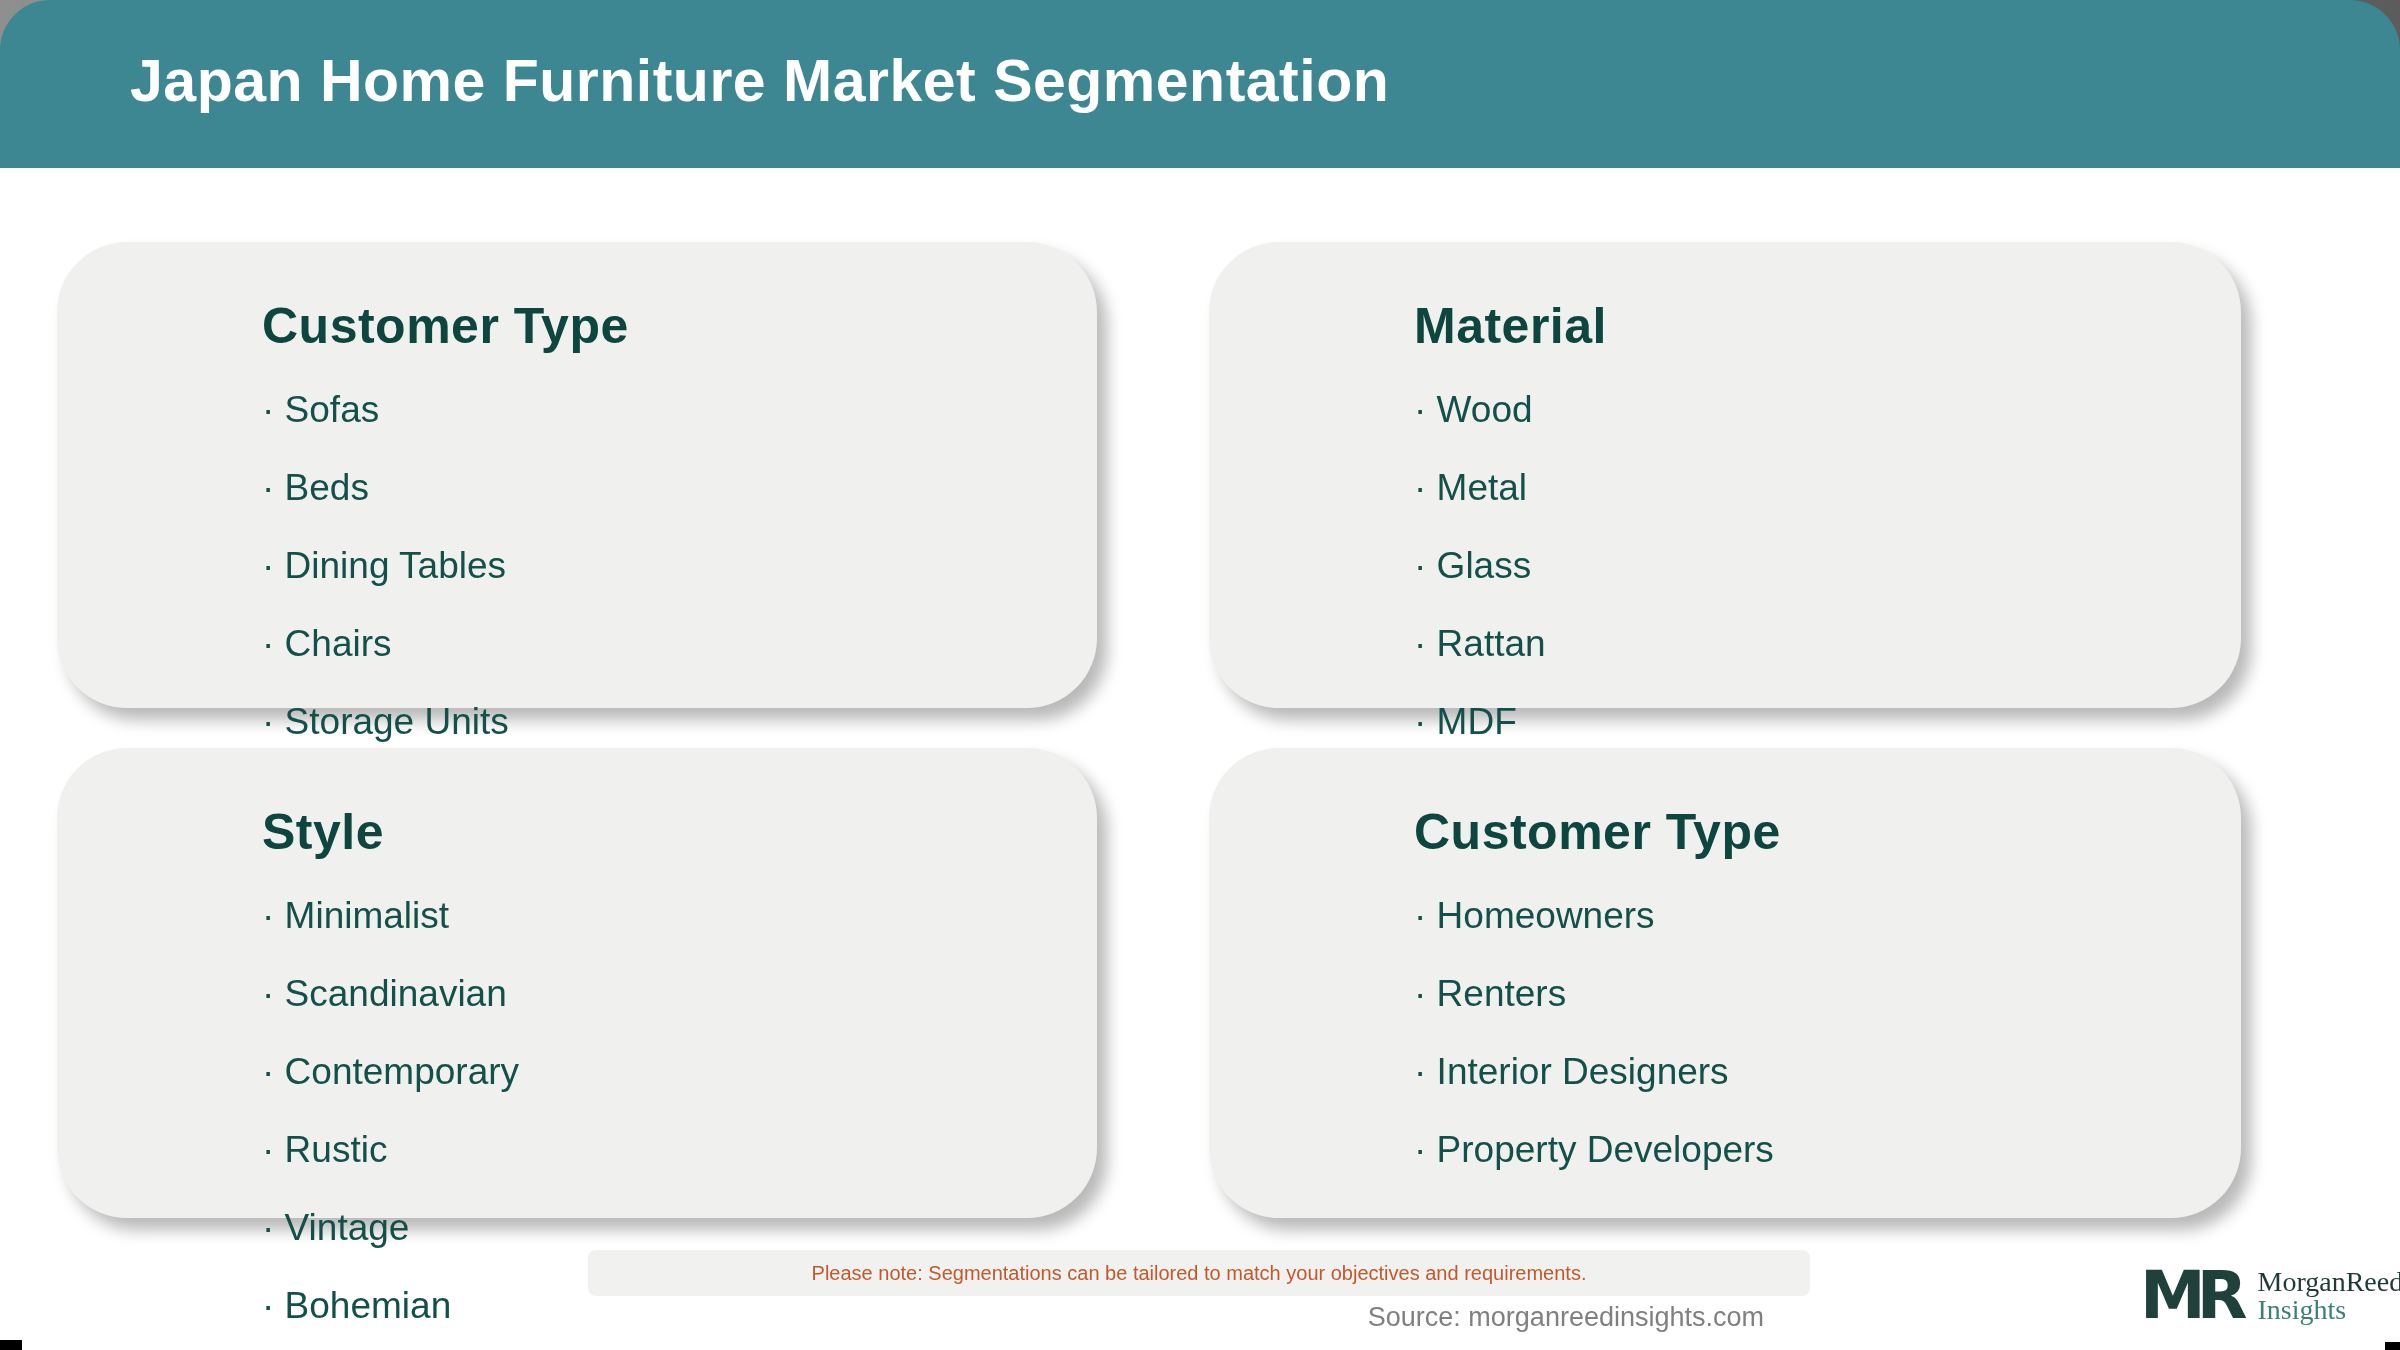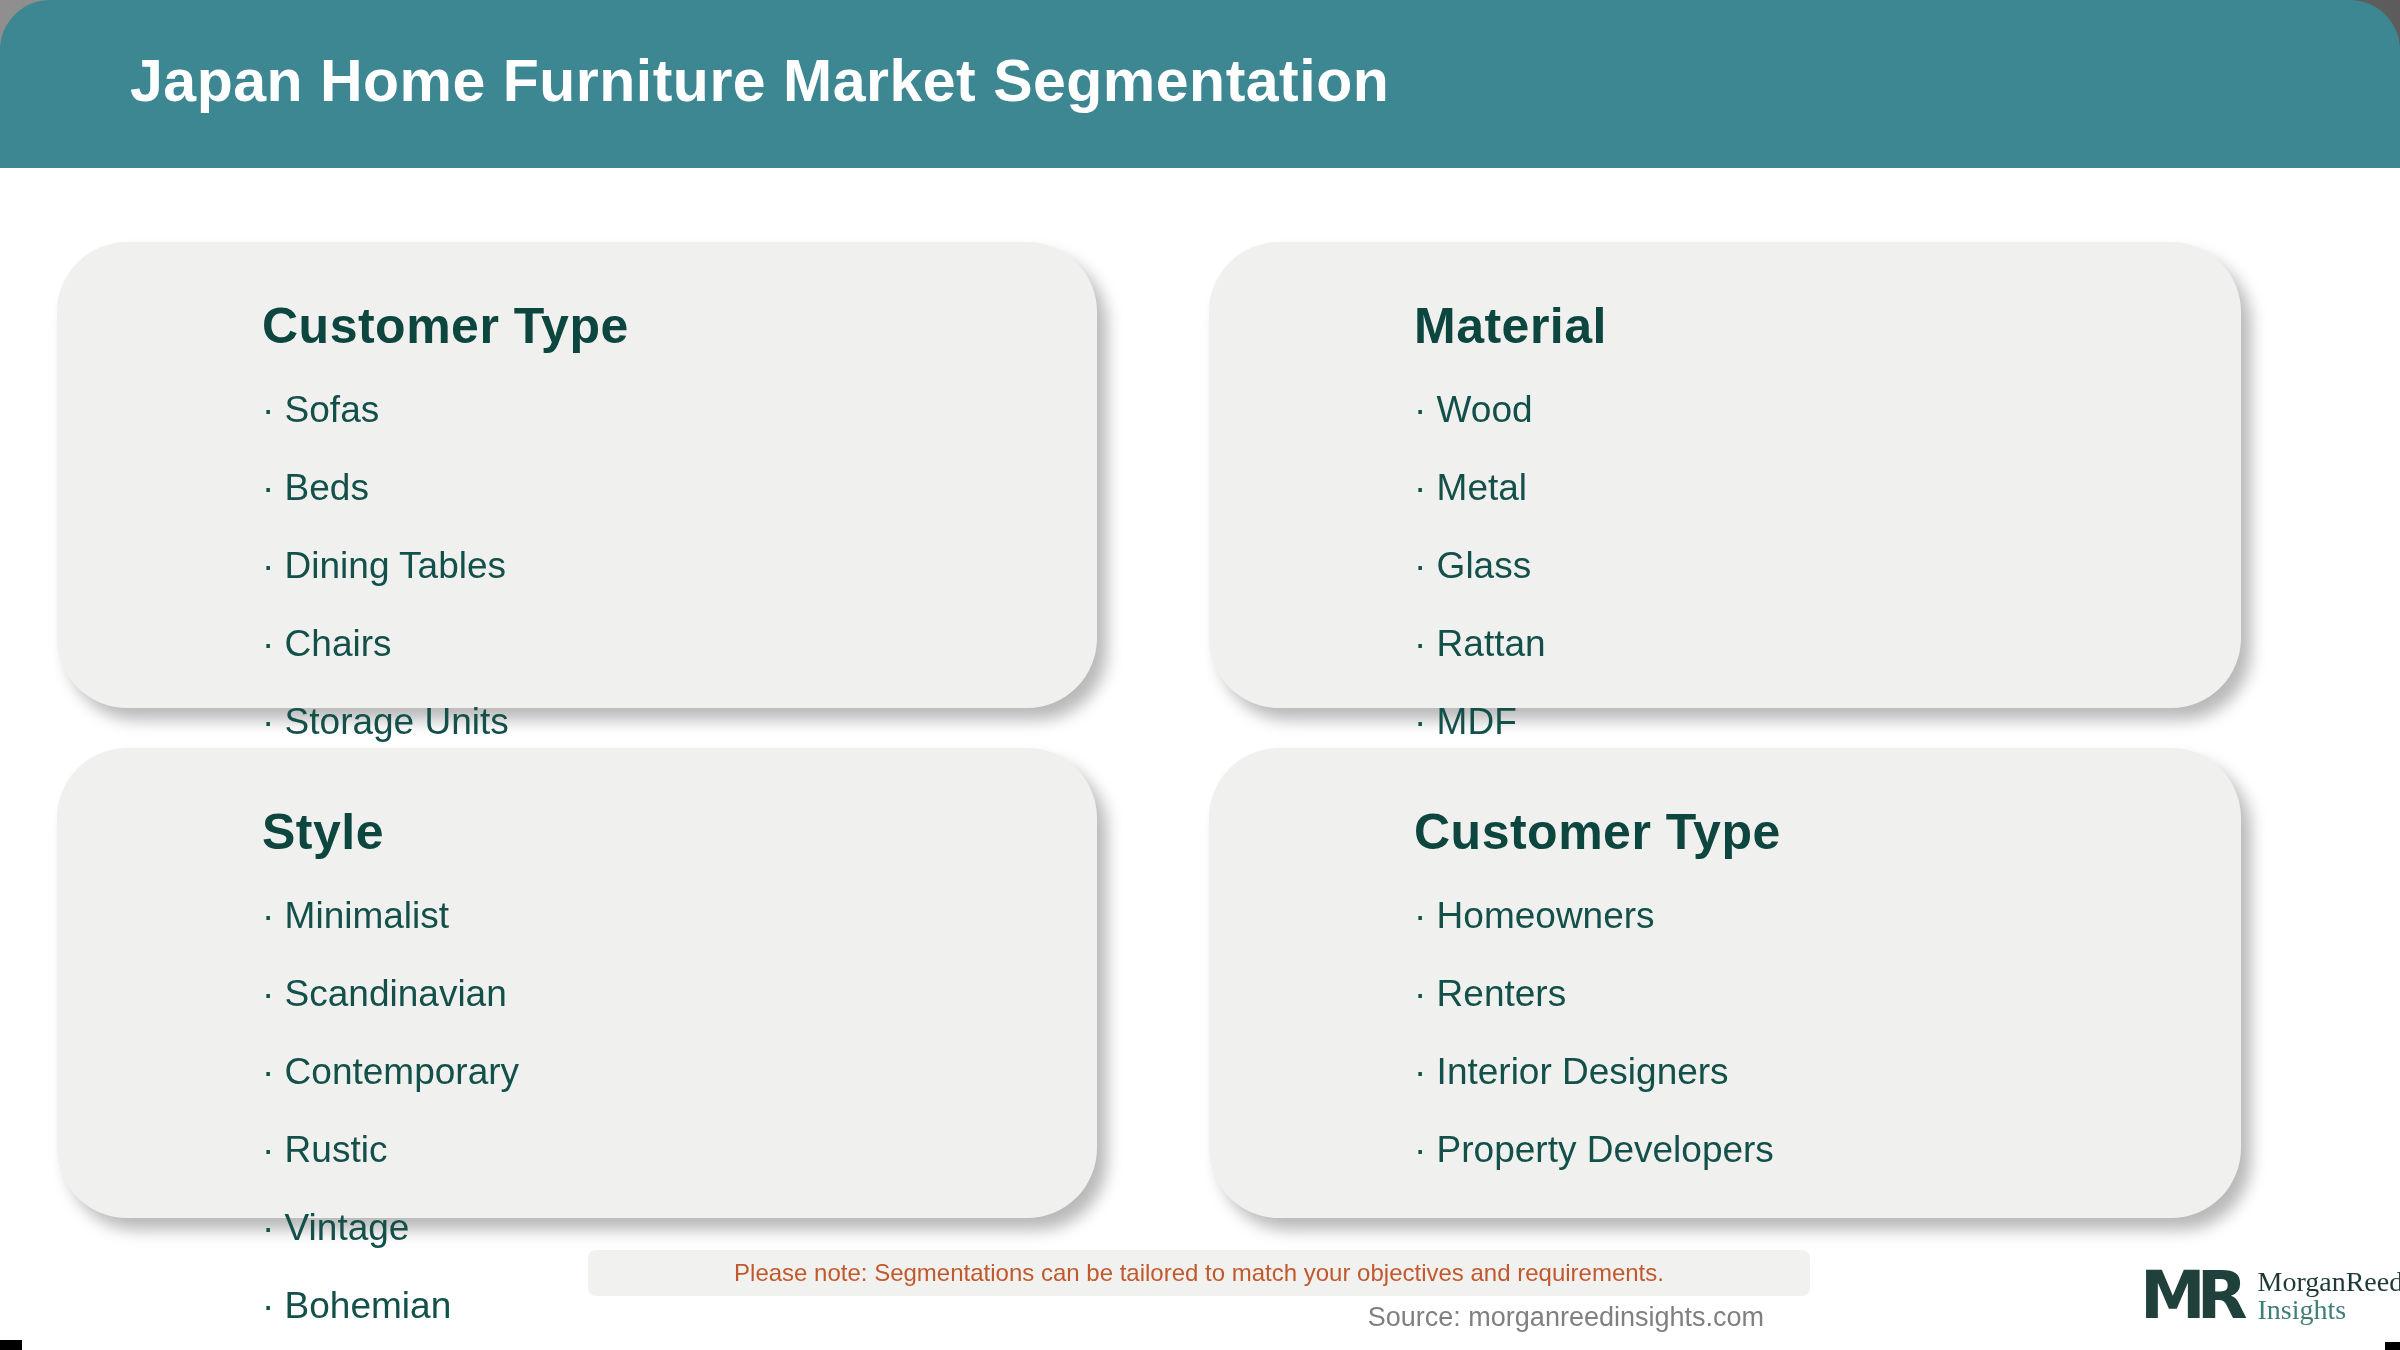--- a/index.html
+++ b/index.html
@@ -74,21 +74,21 @@
   }
 
   
   .note {
     position: absolute;
     left: 588px; top: 1250px;
     width: 1222px; height: 46px;
     background: #f1f1ef;
     border-radius: 8px;
     color: #c2592c;
-    font-size: 24px;
+    font-size: 20px;
     line-height: 46px;
     text-align: center;
     white-space: nowrap;
   }
   .source {
     position: absolute;
     left: 540px; top: 1302px;
     width: 1224px;
     text-align: right;
     font-size: 27px;

